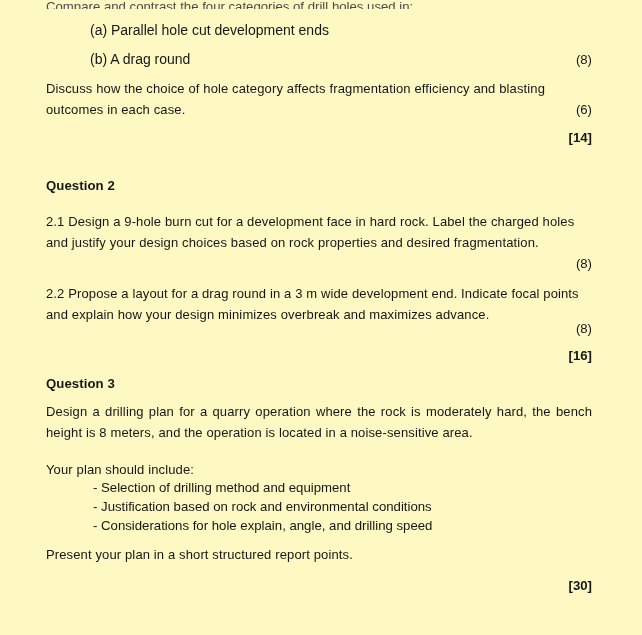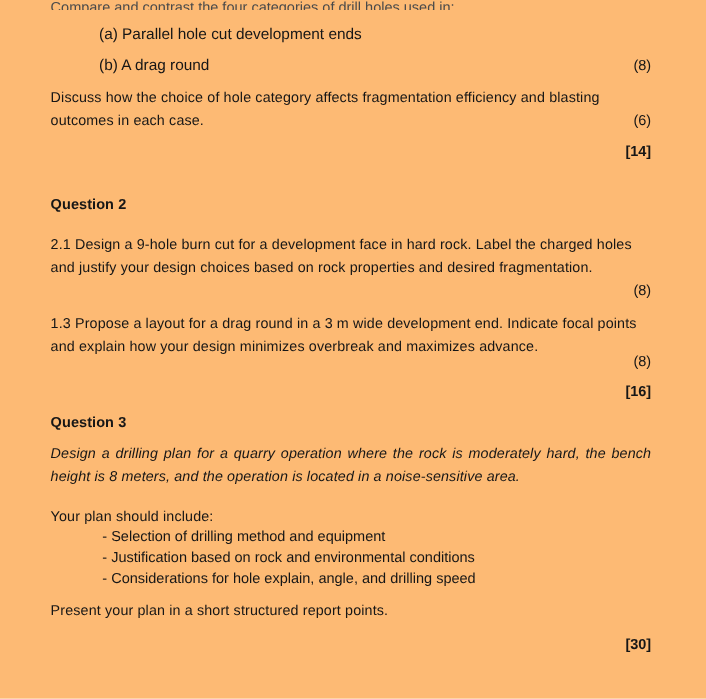--- a/index.html
+++ b/index.html
@@ -14,39 +14,38 @@
     color: #161616;
     overflow: hidden;
     position: relative;
   }
   .page {
     position: absolute;
     left: 0;
     top: 0;
     width: 642px;
     height: 635px;
-    background: #fdba74;
+    background: #fef9c3;
   }
   
   .col {
     position: absolute;
     left: 46px;
     width: 546px;
   }
   .para {
     font-size: 13px;
     line-height: 21px;
     margin: 0;
     text-align: left;
     letter-spacing: 0.01em;
   }
   .para.justify {
     text-align: justify;
     text-justify: inter-word;
-    font-style: italic;
   }
   .heading {
     font-size: 13.2px;
     line-height: 20px;
     font-weight: bold;
     margin: 0;
     letter-spacing: 0.005em;
   }
   .sub-item {
     font-size: 14px;
@@ -109,21 +108,21 @@
   <div class="col" style="top:176px;">
     <h2 class="heading">Question 2</h2>
   </div>
 
   <div class="col" style="top:211px;">
     <p class="para">2.1  Design a 9-hole burn cut for a development face in hard rock. Label the charged holes and justify your design choices based on rock properties and desired fragmentation.</p>
   </div>
   <div class="marks" style="top:253px;">(8)</div>
 
   <div class="col" style="top:283px;">
-    <p class="para">1.3 Propose a layout for a drag round in a 3 m wide development end. Indicate focal points and explain how your design minimizes overbreak and maximizes advance.</p>
+    <p class="para">2.2 Propose a layout for a drag round in a 3 m wide development end. Indicate focal points and explain how your design minimizes overbreak and maximizes advance.</p>
   </div>
   <div class="marks" style="top:318px;">(8)</div>
 
   <div class="marks total" style="top:345px;">[16]</div>
 
   <div class="col" style="top:374px;">
     <h2 class="heading">Question 3</h2>
   </div>
 
   <div class="col" style="top:401px; width:546px;">

